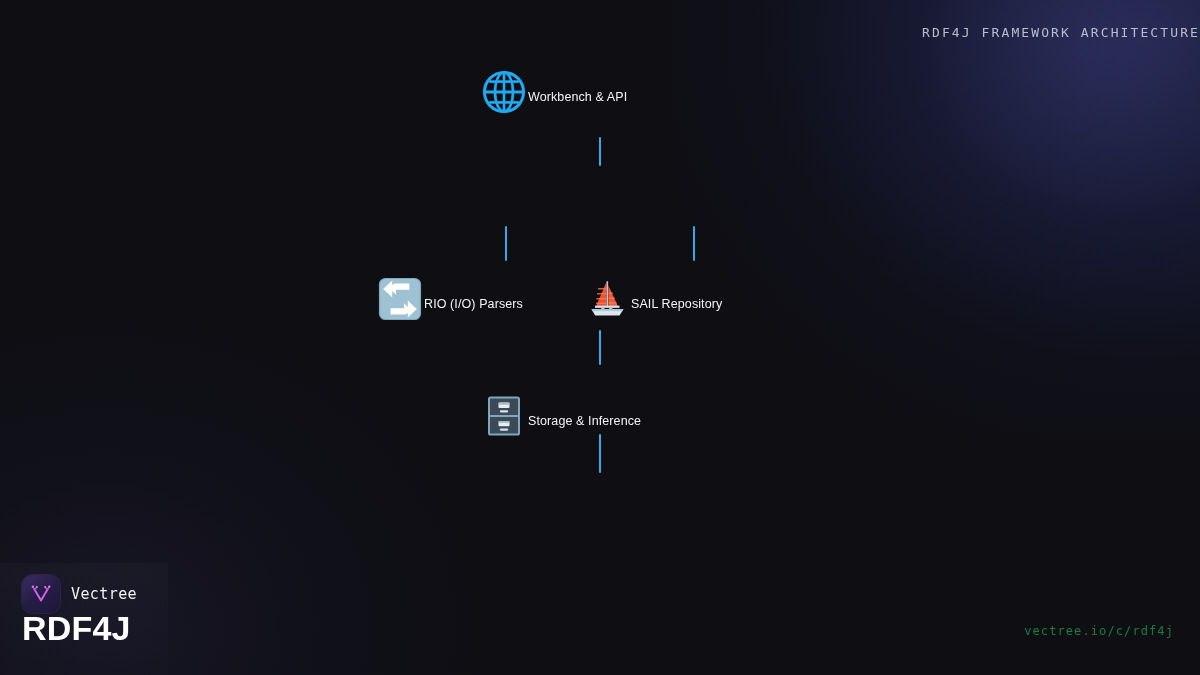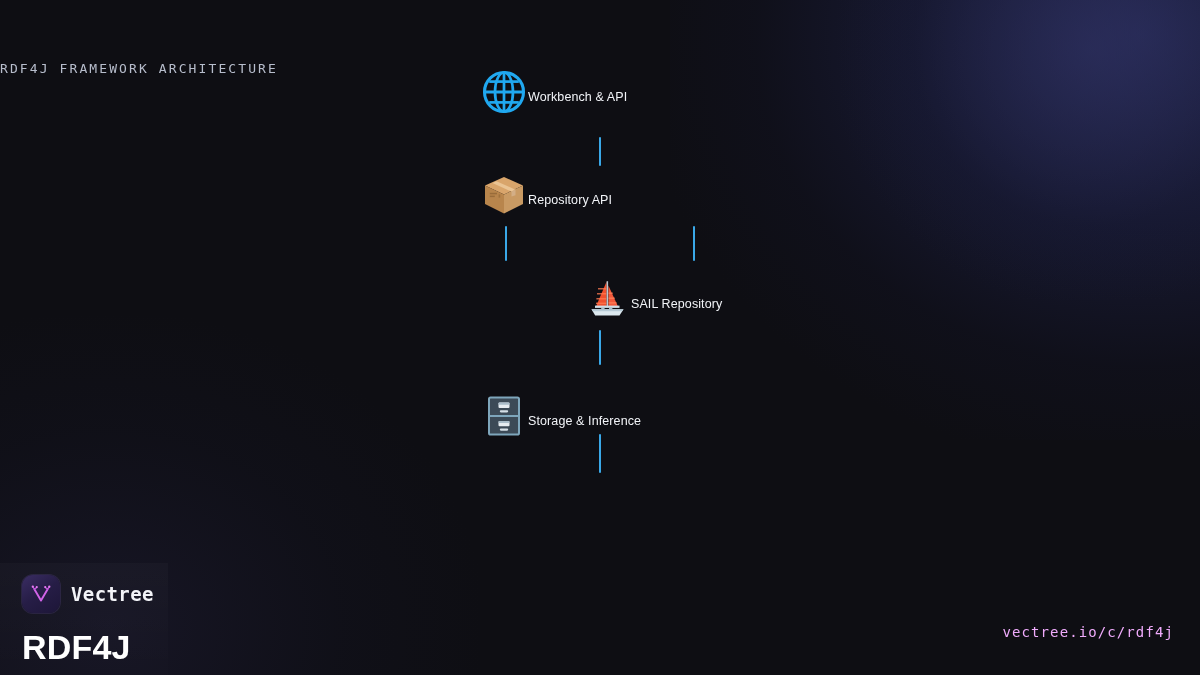--- a/index.html
+++ b/index.html
@@ -35,27 +35,26 @@
   }
   .footer-panel {
     position:absolute; left:0; bottom:0; width:168px; height:112px;
     background:linear-gradient(180deg, rgba(255,255,255,0.022) 0%, rgba(255,255,255,0.012) 55%, rgba(255,255,255,0.004) 100%);
     pointer-events:none;
   }
 
   
   .diagram-title {
     position:absolute; left:0; top:25px; width:1200px;
-    text-align:left;
+    text-align:right;
     font-family:"DejaVu Sans Mono","Liberation Mono",monospace;
     font-size:13px; font-weight:400;
     letter-spacing:2.1px;
     color:#b7bdcc;
     white-space:nowrap;
-    margin-top:36px;
   }
 
   
   .conn {
     position:absolute;
     width:2px;
     background:#3aa8e8;
     border-radius:1px;
   }
 
@@ -88,34 +87,34 @@
     display:flex; align-items:center; gap:11px;
   }
   .brand-mark {
     width:38px; height:38px; border-radius:11px;
     background:linear-gradient(145deg,#3a2d63 0%,#261d46 48%,#1d1638 100%);
     display:flex; align-items:center; justify-content:center;
     box-shadow:0 0 0 1px rgba(130,100,200,0.18);
   }
   .brand-name {
     font-family:"DejaVu Sans Mono","Liberation Mono",monospace;
-    font-size:19px; font-weight:700;
+    font-size:15px; font-weight:400;
     color:#f3f4f8; letter-spacing:0.4px;text-align:right;
   }
   .page-title {
-    position:absolute; left:22px; top:628px;
+    position:absolute; left:22px; top:609px;
     font-family:"Liberation Sans", sans-serif;
     font-size:34px; font-weight:700;
     color:#ffffff; letter-spacing:0.2px;
   }
   .url {
     position:absolute; right:26px; top:624px;
     font-family:"DejaVu Sans Mono","Liberation Mono",monospace;
-    font-size:14px; letter-spacing:1.1px;
-    color:#f0abfc;
+    font-size:12px; letter-spacing:1.1px;
+    color:#15803d;
   }
 </style>
 </head>
 <body>
 
 <div id="stage" style="background: rgb(14, 14, 19);">
 
   <div class="glow-tr"></div>
   <div class="glow-tr2"></div>
   <div class="glow-bl"></div>
@@ -136,36 +135,35 @@
         <ellipse cx="22" cy="22" rx="9" ry="19.5" fill="none" stroke="#20A8F0" stroke-width="2.7"></ellipse>
         <line x1="2.5" y1="22" x2="41.5" y2="22" stroke="#20A8F0" stroke-width="3"></line>
         <line x1="7.2" y1="11.6" x2="36.8" y2="11.6" stroke="#20A8F0" stroke-width="2.7"></line>
         <line x1="7.2" y1="32.4" x2="36.8" y2="32.4" stroke="#20A8F0" stroke-width="2.7"></line>
         <line x1="22" y1="2.5" x2="22" y2="41.5" stroke="#20A8F0" stroke-width="2.7"></line>
       </svg>
     </div>
     <div class="node-label">Workbench &amp; API</div>
   </div>
 
-  <div class="node" id="node-1" style="left: 600px; top: 171px;">
+
+  <div class="node" id="node-2" style="left: 496px; top: 275px;">
     <div class="node-icon">
       <svg width="46" height="46" viewBox="0 0 46 46" aria-hidden="true">
-        <polygon points="23,5 42,13.5 23,22.5 4,13.5" fill="#D9A56B"></polygon>
-        <polygon points="4,13.5 23,22.5 23,41.5 4,32" fill="#B8854C"></polygon>
-        <polygon points="42,13.5 23,22.5 23,41.5 42,32" fill="#C99A63"></polygon>
-        <polygon points="15.5,9.2 34.5,17.7 30.5,19.6 11.5,11.1" fill="#EAC494"></polygon>
-        <polygon points="30.5,19.6 34.5,17.7 34.5,23.3 30.5,24.6" fill="#D3AE86"></polygon>
-        <rect x="8.8" y="20.8" width="7.2" height="1.5" fill="#8F6434" opacity="0.75"></rect>
-        <rect x="8.8" y="23.6" width="5.0" height="1.5" fill="#8F6434" opacity="0.75"></rect>
-        <rect x="17.6" y="22.4" width="1.6" height="3.2" fill="#8F6434" opacity="0.6"></rect>
-      </svg>
-    </div>
-    <div class="node-label">Repository API</div>
-  </div>
-
+        <rect x="2.5" y="2.5" width="41" height="41" rx="6" fill="#9EC2D3"></rect>
+        <rect x="2.5" y="2.5" width="41" height="41" rx="6" fill="none" stroke="#7FA9BD" stroke-width="1.2"></rect>
+        <path d="M34 17.5 H17.5 a5.6 5.6 0 0 1 -0.4 -11.1 l0.5 4.2 -9.8 2.6 7.6 6.6 0.6 4.3 a11 11 0 0 0 1.4 -0.1 H34 Z" fill="#FFFFFF" opacity="0.0"></path>
+        <path d="M13.4 13.2 c0 -3.1 2.5 -5.6 5.6 -5.6 h13.4 v6.2 h-13.4 v4.9 z" fill="#FFFFFF"></path>
+        <polygon points="15.2,4.6 15.2,21.4 6.2,13.0" fill="#FFFFFF"></polygon>
+        <path d="M32.6 32.8 c0 3.1 -2.5 5.6 -5.6 5.6 h-13.4 v-6.2 h13.4 v-4.9 z" fill="#FFFFFF"></path>
+        <polygon points="30.8,41.4 30.8,24.6 39.8,33.0" fill="#FFFFFF"></polygon>
+      </svg>
+    </div>
+    <div class="node-label">RIO (I/O) Parsers</div>
+  </div>
 
   <div class="node" id="node-3" style="left: 703px; top: 275px;">
     <div class="node-icon">
       <svg width="46" height="46" viewBox="0 0 46 46" aria-hidden="true">
         <path d="M22.6 5.5 L22.6 30 L12.2 30 Z" fill="#F0502E"></path>
         <path d="M22.6 8.8 L22.6 30 L13.2 30 Z" fill="#E8442A" opacity="0.0"></path>
         <g fill="#FF7B52" opacity="0.75">
           <rect x="14.0" y="12.0" width="8.2" height="1.5"></rect>
           <rect x="13.0" y="17.0" width="9.2" height="1.5"></rect>
           <rect x="12.4" y="22.0" width="9.8" height="1.5"></rect>

